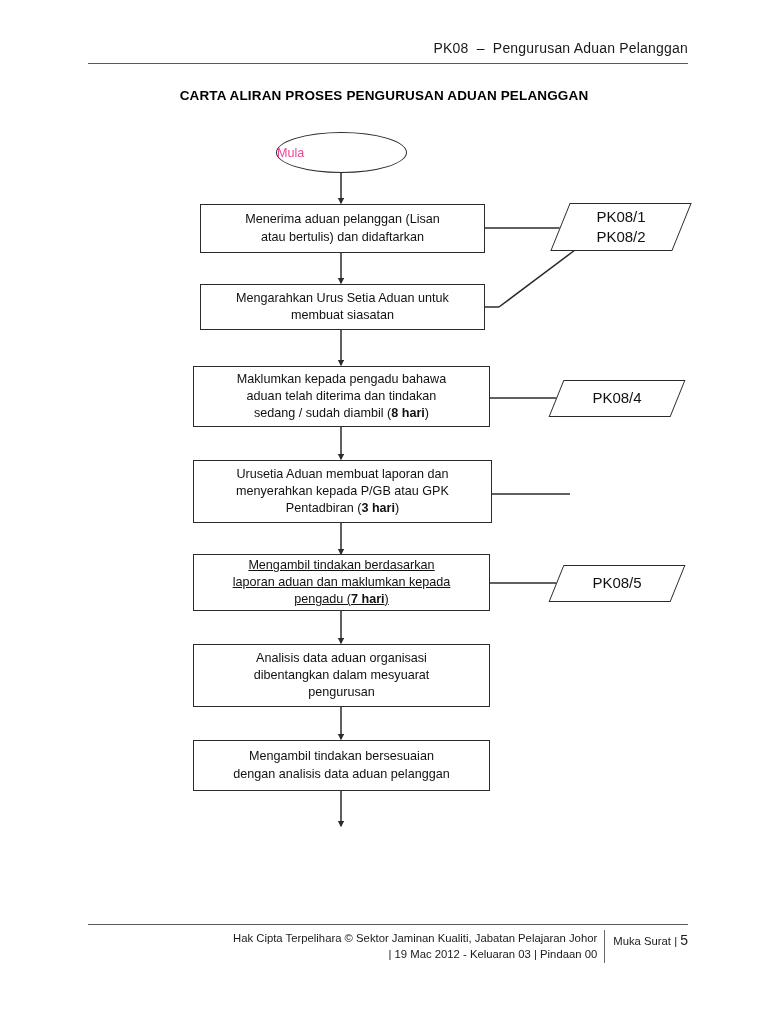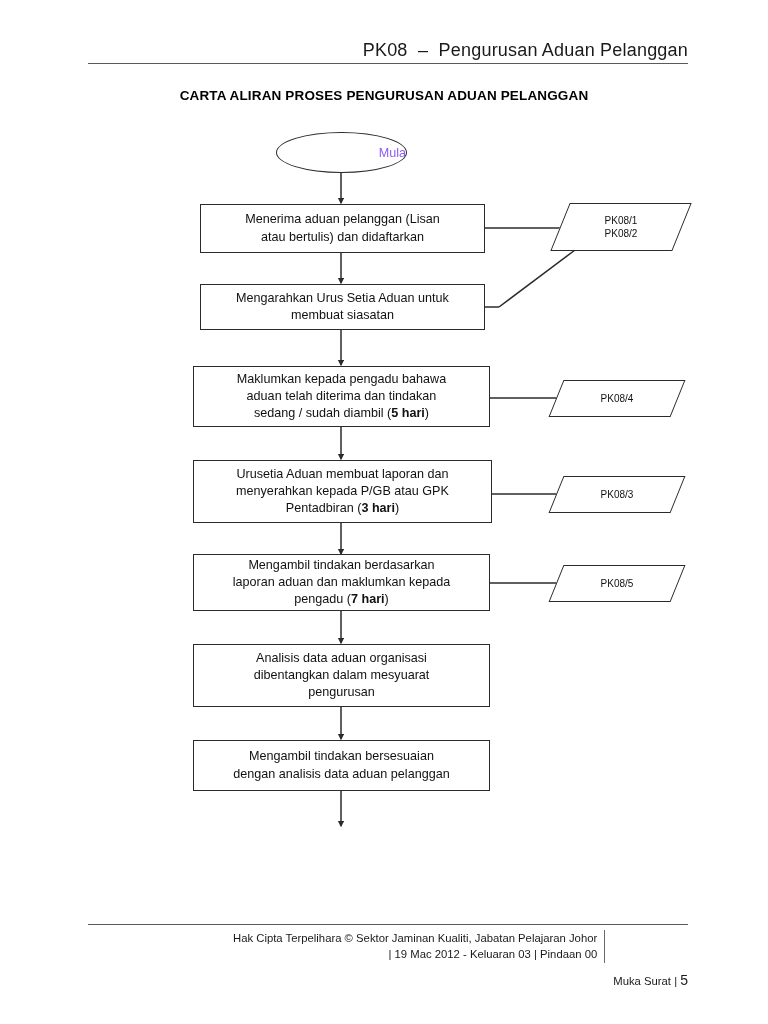--- a/index.html
+++ b/index.html
@@ -18,21 +18,21 @@
   }
 
   
   .header {
     position: absolute;
     left: 88px;
     top: 40px;
     width: 600px;
     height: 24px;
     text-align: right;
-    font-size: 18px;
+    font-size: 14px;
     color: #1a1a1a;
     letter-spacing: 0.2px;
     white-space: pre;
   }
   .header-rule {
     position: absolute;
     left: 88px;
     top: 63px;
     width: 600px;
     height: 0;
@@ -76,31 +76,31 @@
     color: #111;
     padding: 2px 4px;
   }
   .terminator {
     position: absolute;
     border: 1.3px solid #2b2b2b;
     background: #ffffff;
     border-radius: 50%;
     display: flex;
     align-items: center;
-    justify-content: flex-end;
+    justify-content: flex-start;
     font-size: 12.6px;
-    color: #8b5cf6;
+    color: #ec4899;
   }
   .doc {
     position: absolute;
     display: flex;
     align-items: center;
     justify-content: center;
     text-align: center;
-    font-size: 10px;
+    font-size: 15px;
     line-height: 1.34;
     color: #111;
   }
   .doc .para {
     position: absolute;
     left: 0; top: 0;
     width: 100%; height: 100%;
     border: 1.3px solid #2b2b2b;
     background: #ffffff;
     transform: skewX(-22deg);
@@ -140,21 +140,20 @@
     padding-right: 7px;
     border-right: 1px solid #6a6a6a;
     white-space: pre-line;
   }
   .footer-right {
     padding-left: 8px;
     font-size: 11.3px;
     line-height: 1.45;
     color: #1a1a1a;
     white-space: pre;
-    margin-top: 40px;
   }
   .footer-right .pg-num { font-size: 14px; }
 </style>
 </head>
 <body>
 
 <div class="page">
 
   <div class="header">PK08  –  Pengurusan Aduan Pelanggan</div>
   <div class="header-rule"></div>
@@ -210,30 +209,30 @@
   </div>
 
   <div class="node" style="left:200px; top:284px; width:285px; height:46px;">
     <span class="node-label">Mengarahkan Urus Setia Aduan untuk
 membuat siasatan</span>
   </div>
 
   <div class="node" style="left:193px; top:366px; width:297px; height:61px;">
     <span class="node-label"><span>Maklumkan kepada pengadu bahawa
 aduan telah diterima dan tindakan
-sedang / sudah diambil (</span><b>5 hari</b><span>)</span></span>
+sedang / sudah diambil (</span><b>8 hari</b><span>)</span></span>
   </div>
 
   <div class="node" style="left:193px; top:460px; width:299px; height:63px;">
     <span class="node-label"><span>Urusetia Aduan membuat laporan dan
 menyerahkan kepada P/GB atau GPK
 Pentadbiran (</span><b>3 hari</b><span>)</span></span>
   </div>
 
-  <div class="node" style="left:193px; top:554px; width:297px; height:57px;">
+  <div class="node" style="left:193px; top:554px; width:297px; height:57px;text-decoration:underline;">
     <span class="node-label"><span>Mengambil tindakan berdasarkan
 laporan aduan dan maklumkan kepada
 pengadu (</span><b>7 hari</b><span>)</span></span>
   </div>
 
   <div class="node" style="left:193px; top:740px; width:297px; height:51px;">
     <span class="node-label">Mengambil tindakan bersesuaian
 dengan analisis data aduan pelanggan</span>
   </div>
 
@@ -248,24 +247,20 @@
     <div class="para"></div>
     <span class="doc-label">PK08/1
 PK08/2</span>
   </div>
 
   <div class="doc" style="left:556px; top:380px; width:122px; height:37px;">
     <div class="para"></div>
     <span class="doc-label">PK08/4</span>
   </div>
 
-  <div class="doc" style="left:556px; top:476px; width:122px; height:37px;">
-    <div class="para"></div>
-    <span class="doc-label">PK08/3</span>
-  </div>
 
   <div class="doc" style="left:556px; top:565px; width:122px; height:37px;">
     <div class="para"></div>
     <span class="doc-label">PK08/5</span>
   </div>
 
   <div class="footer-rule"></div>
   <div class="footer">
     <div class="footer-left">Hak Cipta Terpelihara © Sektor Jaminan Kualiti, Jabatan Pelajaran Johor
 | 19 Mac 2012  -   Keluaran 03   |   Pindaan 00</div>

